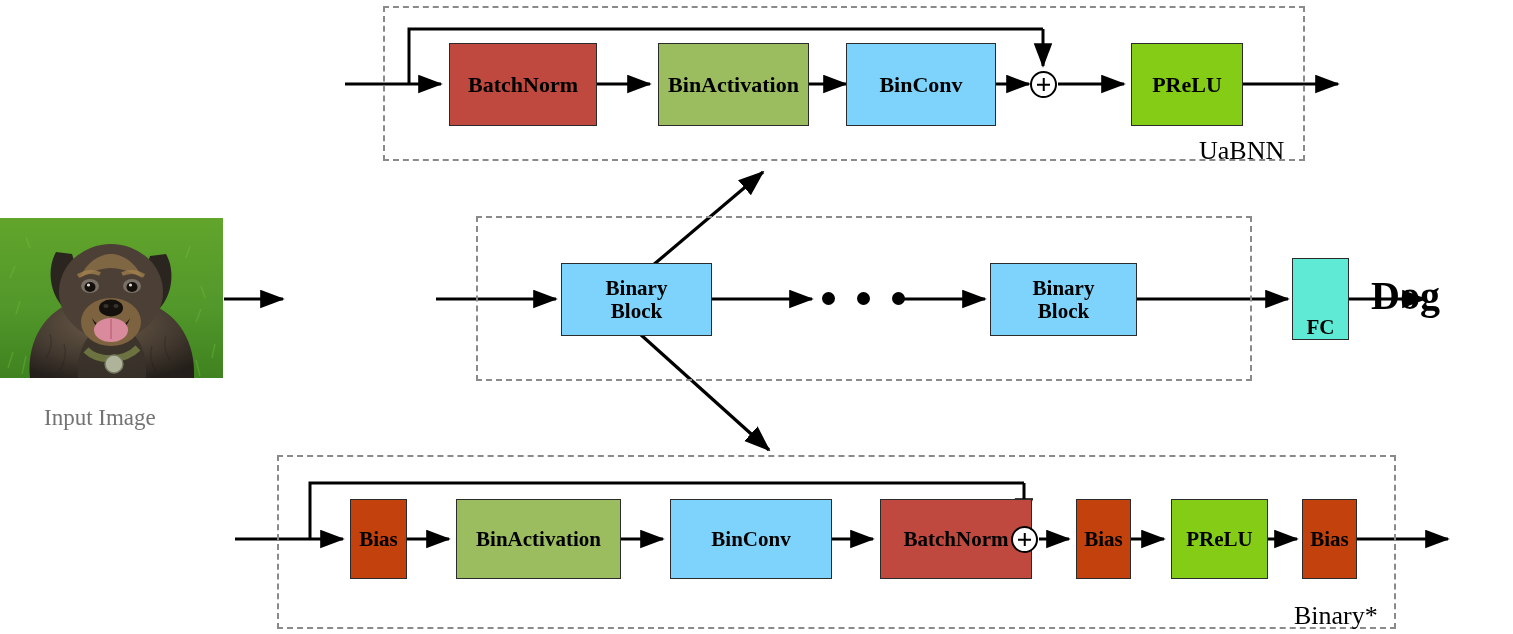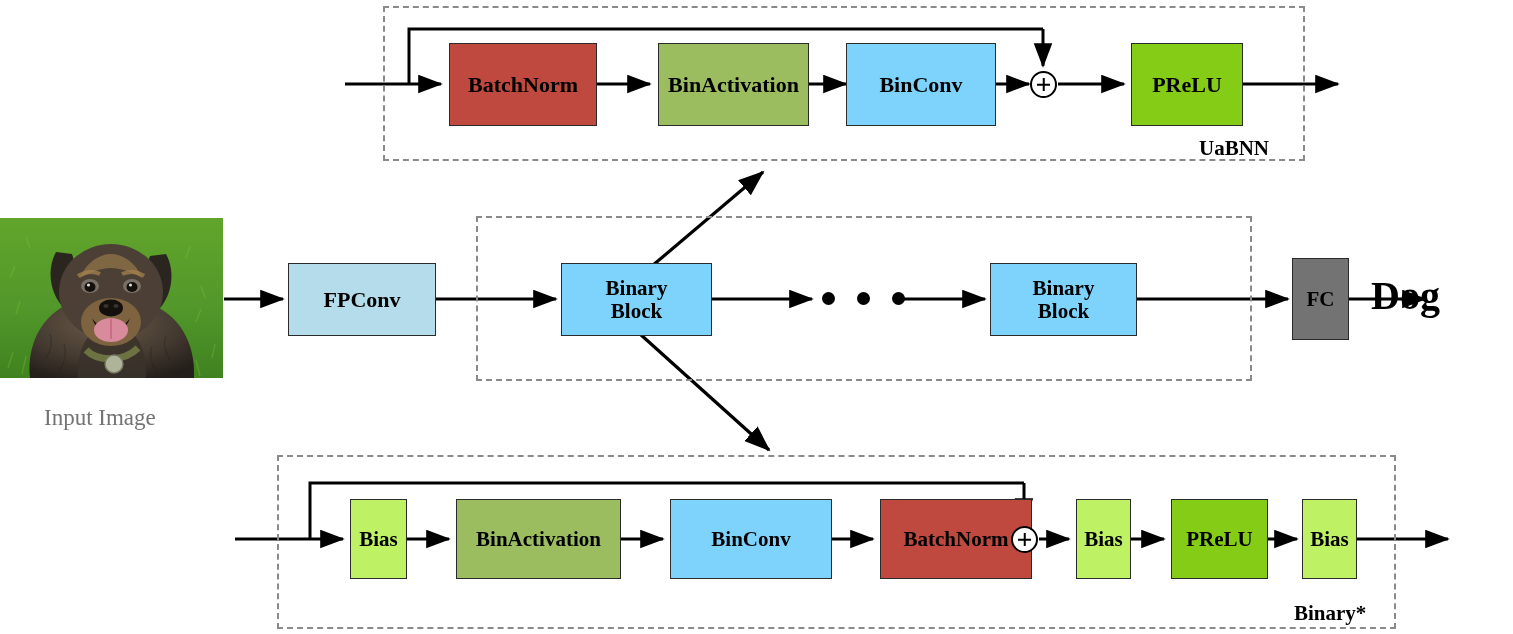--- a/index.html
+++ b/index.html
@@ -12,24 +12,24 @@
   .node{position:absolute;box-sizing:border-box;border:1.5px solid #2b2b2b;
         display:flex;align-items:center;justify-content:center;text-align:center;
         font-weight:bold;color:#000;line-height:1.08;}
   .node span{display:block;padding:0 3px;}
 
   .c-red{background:#c0493f;}
   .c-lgreen{background:#9cbd5f;}
   .c-purple{background:#7dd3fc;justify-content:center;}
   .c-dgreen{background:#84cc16;}
   .c-blue{background:#b5dcea;}
-  .c-teal{background:#737373;}
-  .c-cream{background:#bef264;}
-
-  .group-label{position:absolute;font-weight:bold;color:#000;font-size:21px;white-space:nowrap;}
+  .c-teal{background:#5eead4;align-items:flex-end;}
+  .c-cream{background:#c2410c;}
+
+  .group-label{position:absolute;font-weight:normal;color:#000;font-size:26px;white-space:nowrap;}
 
   .caption{position:absolute;color:#737373;white-space:nowrap;}
 
   .photo{position:absolute;overflow:hidden;background:#4b7a22;}
   .photo svg{display:block;}
 
   .dots{position:absolute;display:flex;align-items:center;gap:22px;}
   .dots i{display:block;width:13px;height:13px;border-radius:50%;background:#000;}
 
   .plus{position:absolute;border:2.5px solid #000;border-radius:50%;background:#fff;box-sizing:border-box;}
@@ -186,23 +186,20 @@
         <path d="M46,140 q8,-12 4,-24"></path>
           <path d="M60,152 q8,-14 4,-26"></path>
         <path d="M170,142 q-8,-12 -4,-24"></path>
           <path d="M156,154 q-8,-14 -4,-26"></path>
       </g>
     </svg>
   </div>
 
   <div class="caption" style="left:44px;top:405px;font-size:23px;">Input Image</div>
 
-  <div class="node c-blue" style="left:288px;top:263px;width:148px;height:73px;font-size:22px;">
-    <span>FPConv</span>
-  </div>
 
   <div class="dashed-group" style="left:476px;top:216px;width:776px;height:165px;"></div>
 
   <div class="node c-purple" style="left:561px;top:263px;width:151px;height:73px;font-size:21px;flex-direction:column;">
     <span>Binary</span>
     <span>Block</span>
   </div>
 
   <div class="dots" style="left:822px;top:292px;">
     <i></i>

